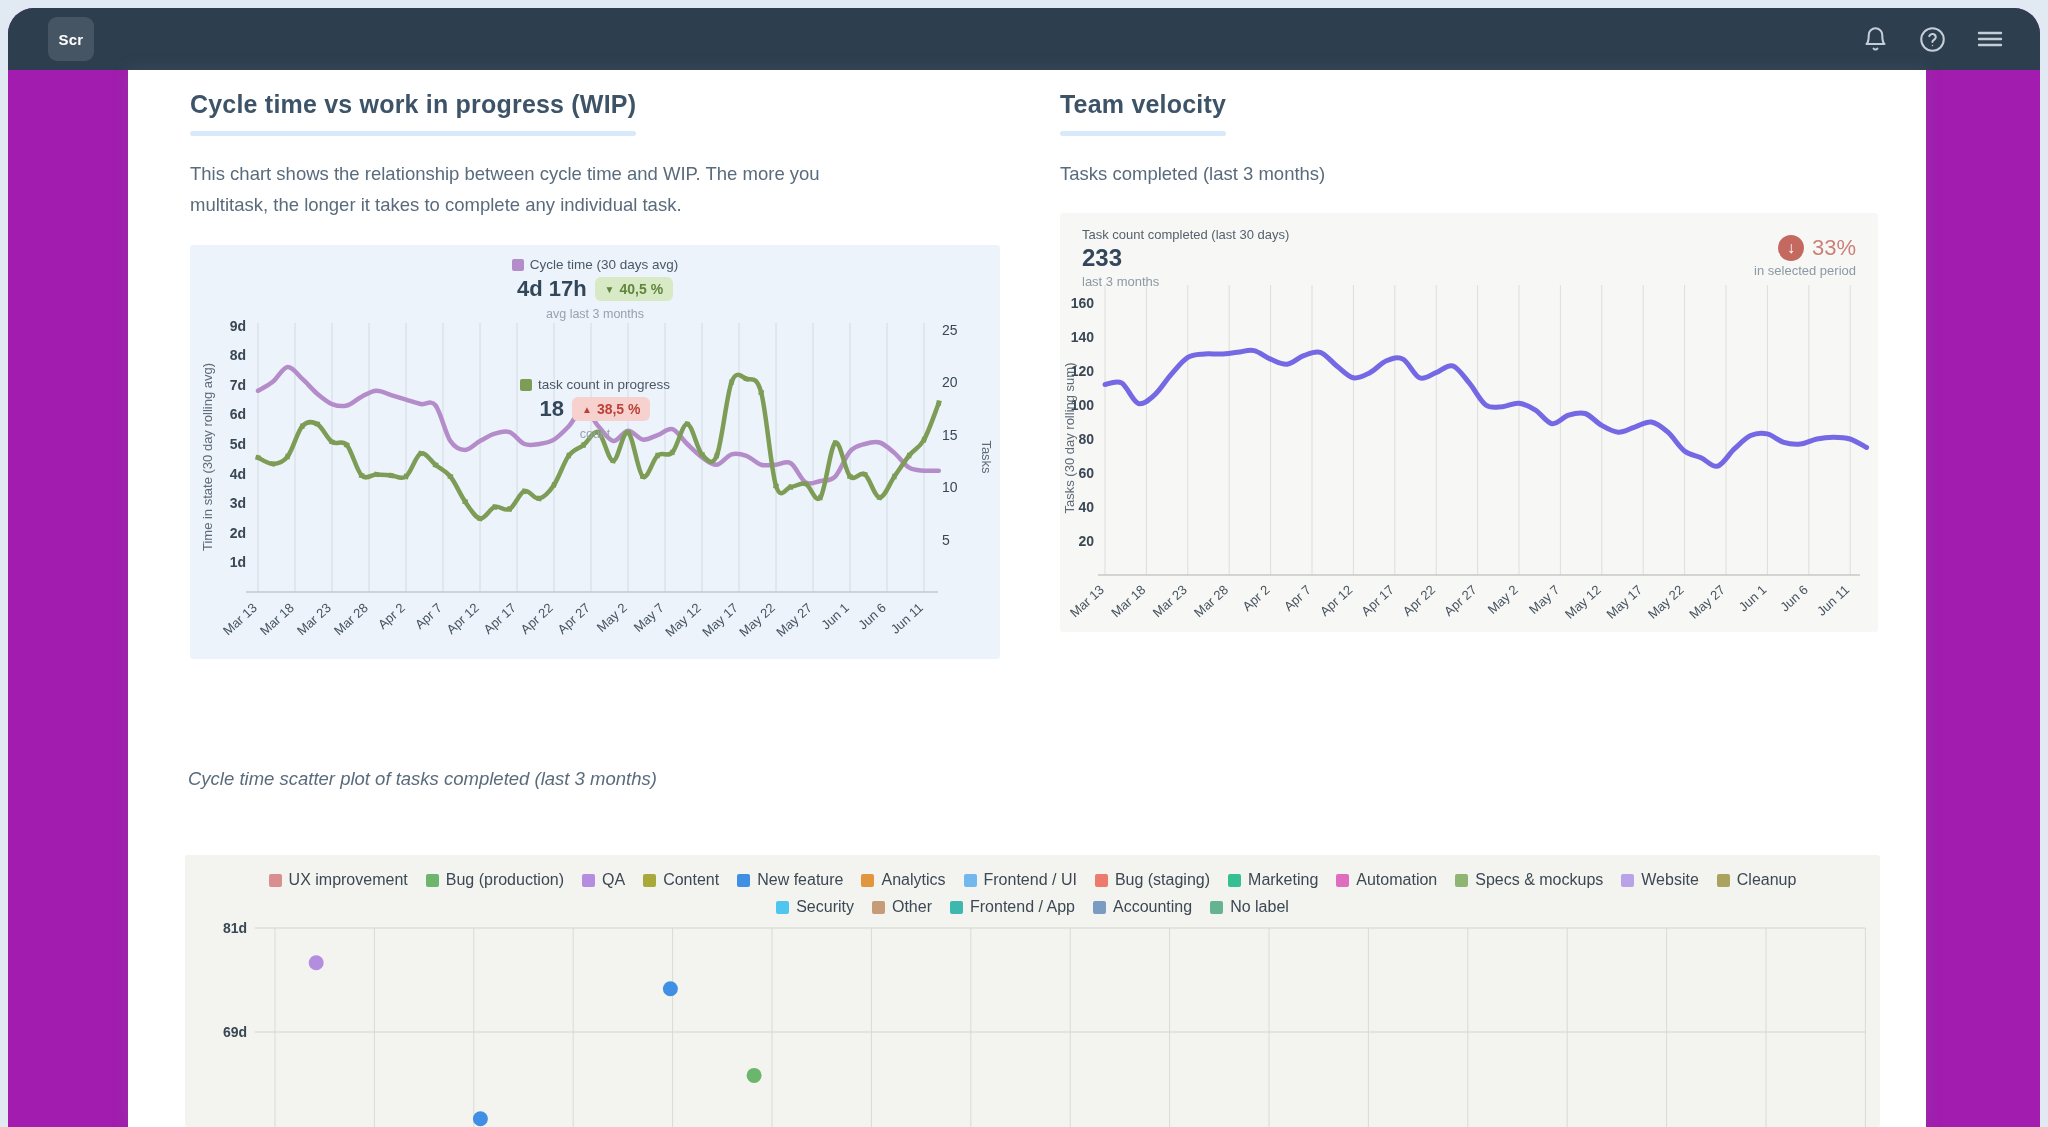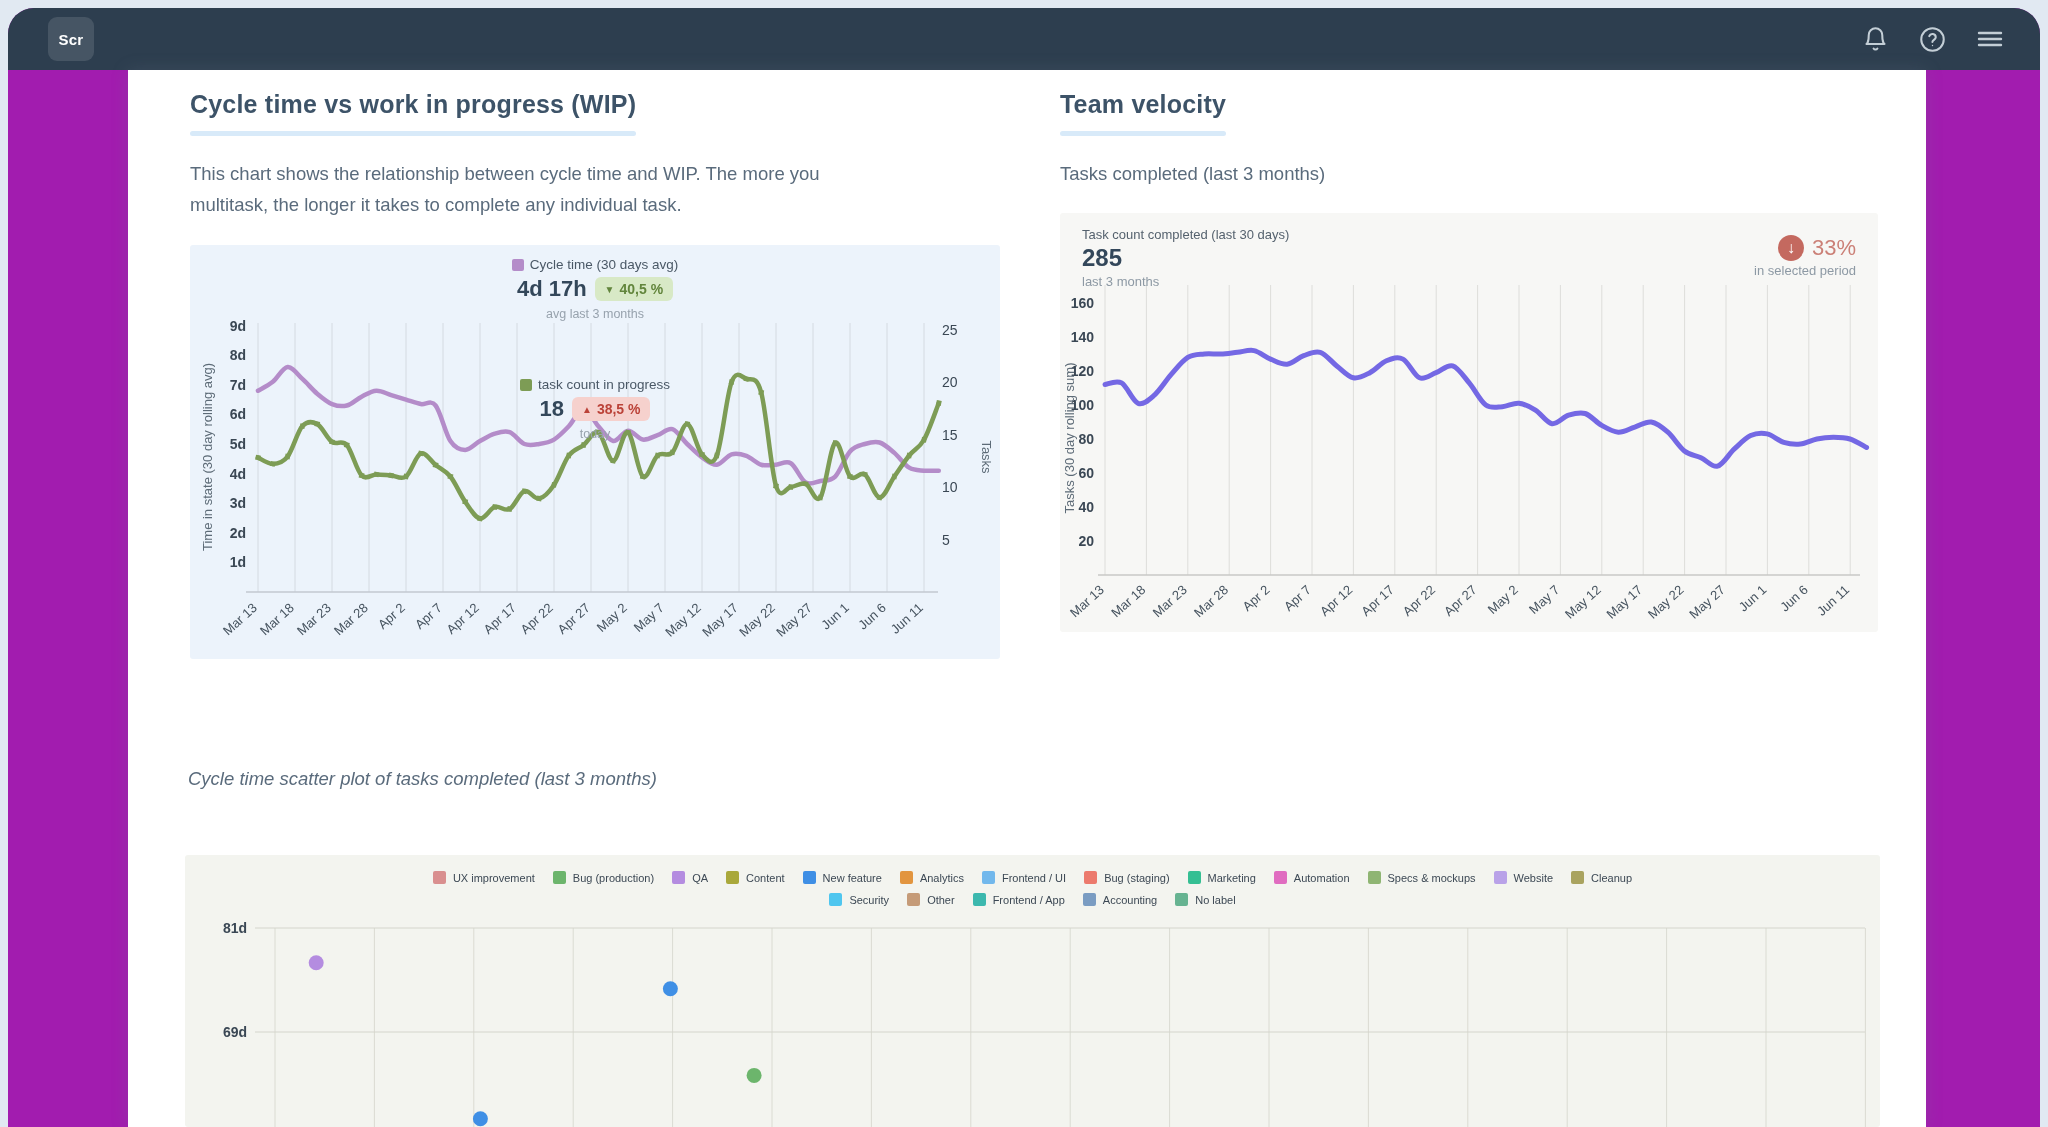--- a/index.html
+++ b/index.html
@@ -60,21 +60,21 @@
   .stat-right { text-align:right; }
   .pct-row { display:flex; align-items:center; gap:8px; justify-content:flex-end; margin-top:8px; }
   .pct-icon { width:26px; height:26px; border-radius:50%; background:#c4695f; color:#fff;
     display:flex; align-items:center; justify-content:center; font-size:16px; font-weight:bold; }
   .pct-value { font-size:22px; color:#cb8077; }
 
   
   #scatterPanel { left:57px; top:785px; width:1695px; height:272px; background:#f3f4ef; overflow:hidden; }
   .scatter-legend { position:absolute; top:16px; left:0; width:100%; z-index:2; }
   .sl-row { display:flex; justify-content:center; gap:18px; margin-bottom:9px; }
-  .sl-item { display:flex; align-items:center; gap:7px; font-size:11px; color:#3c4854; }
+  .sl-item { display:flex; align-items:center; gap:7px; font-size:16px; color:#3c4854; }
   .sl-swatch { width:13px; height:13px; border-radius:2px; }
 
   text { font-family:"Liberation Sans","DejaVu Sans",sans-serif; }
 </style>
 </head>
 <body>
 
 <div class="window" style="--accent: #7cb342;">
 
   <nav class="navbar">
@@ -116,21 +116,21 @@
           </div>
           <div class="wl-group">
             <div class="wl-name">
               <span class="wl-swatch" style="background:#7d9c55"></span>
               <span>task count in progress</span>
             </div>
             <div class="wl-valrow">
               <span class="wl-value">18</span>
               <span class="badge bad"><span class="tri">▲</span>38,5 %</span>
             </div>
-            <div class="wl-sub">today</div>
+            <div class="wl-sub">count</div>
           </div>
         </div>
       <svg id="wipChart" width="810" height="414">
           <line x1="68" y1="78" x2="68" y2="347" stroke="#d4dae1" stroke-width="1"></line>
           <line x1="105" y1="78" x2="105" y2="347" stroke="#d4dae1" stroke-width="1"></line>
           <line x1="142" y1="78" x2="142" y2="347" stroke="#d4dae1" stroke-width="1"></line>
           <line x1="179" y1="78" x2="179" y2="347" stroke="#d4dae1" stroke-width="1"></line>
           <line x1="216" y1="78" x2="216" y2="347" stroke="#d4dae1" stroke-width="1"></line>
           <line x1="253" y1="78" x2="253" y2="347" stroke="#d4dae1" stroke-width="1"></line>
           <line x1="290" y1="78" x2="290" y2="347" stroke="#d4dae1" stroke-width="1"></line>
@@ -233,21 +233,21 @@
           <rect x="746.3" y="155.5" width="5" height="5" fill="#7d9c55" transform="rotate(12 748.8 158)"></rect>
         </svg>
     </div>
 
     <h2 class="sec-title" style="left:932px; top:20px;">Team velocity</h2>
     <p class="sec-desc" style="left:932px; top:88px;">Tasks completed (last 3 months)</p>
     <div class="panel" id="velPanel">
       <div class="stat-row">
         <div>
           <div class="stat-label">Task count completed (last 30 days)</div>
-          <div class="stat-value">285</div>
+          <div class="stat-value">233</div>
           <div class="stat-sub">last 3 months</div>
         </div>
         <div class="stat-right">
           <div class="pct-row">
             <div class="pct-icon">↓</div>
             <div class="pct-value">33%</div>
           </div>
           <div class="stat-sub">in selected period</div>
         </div>
       </div>

